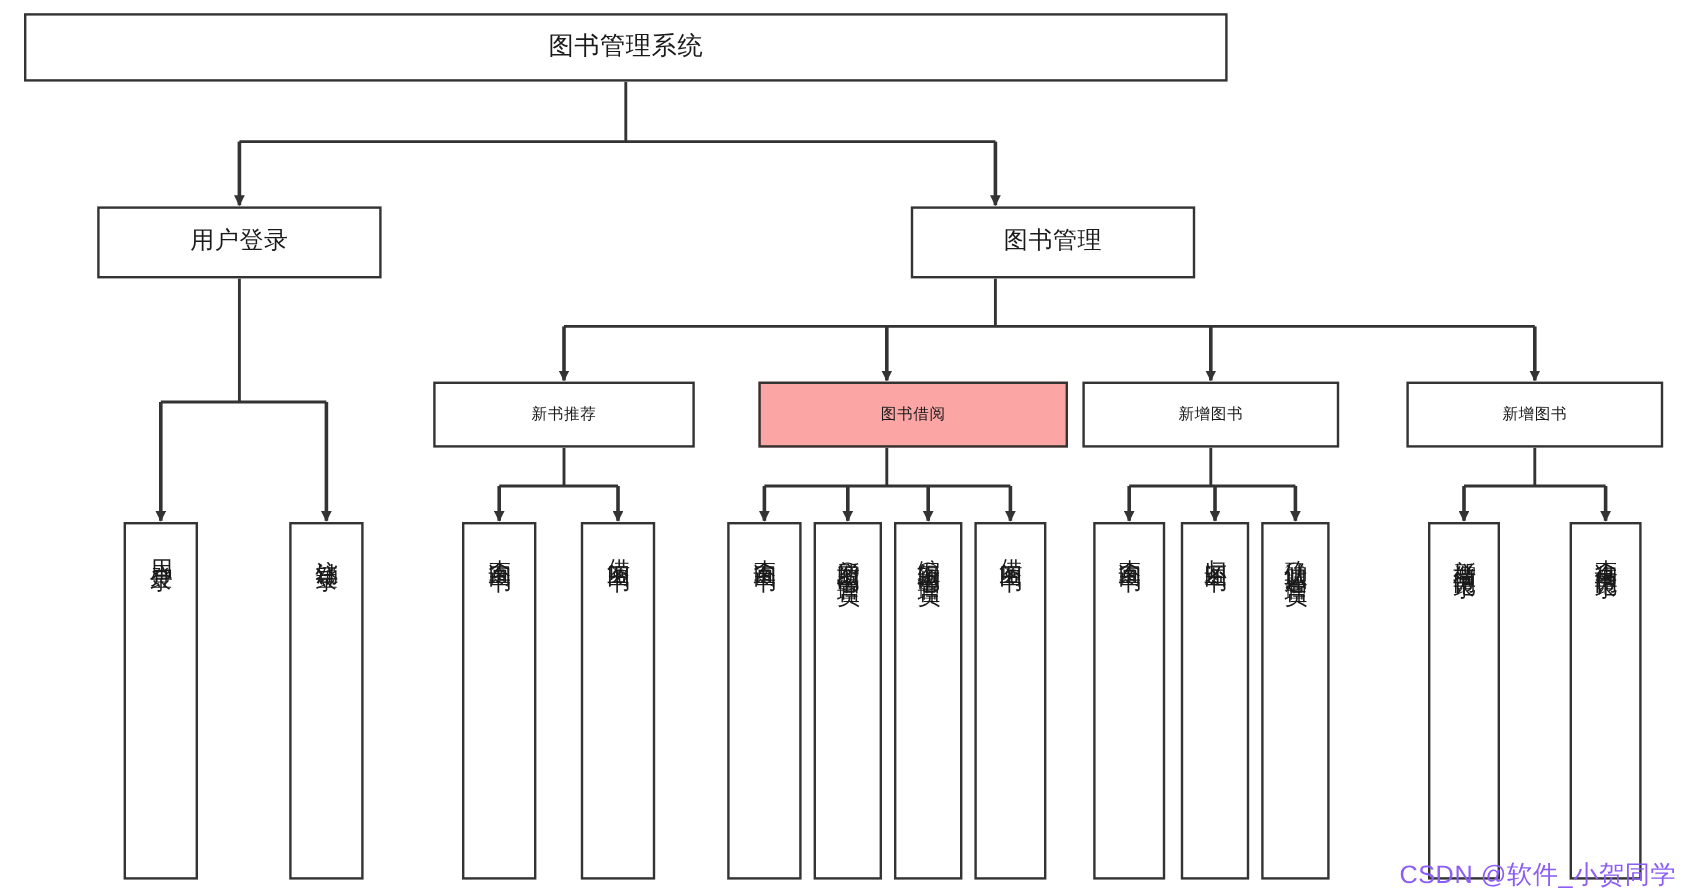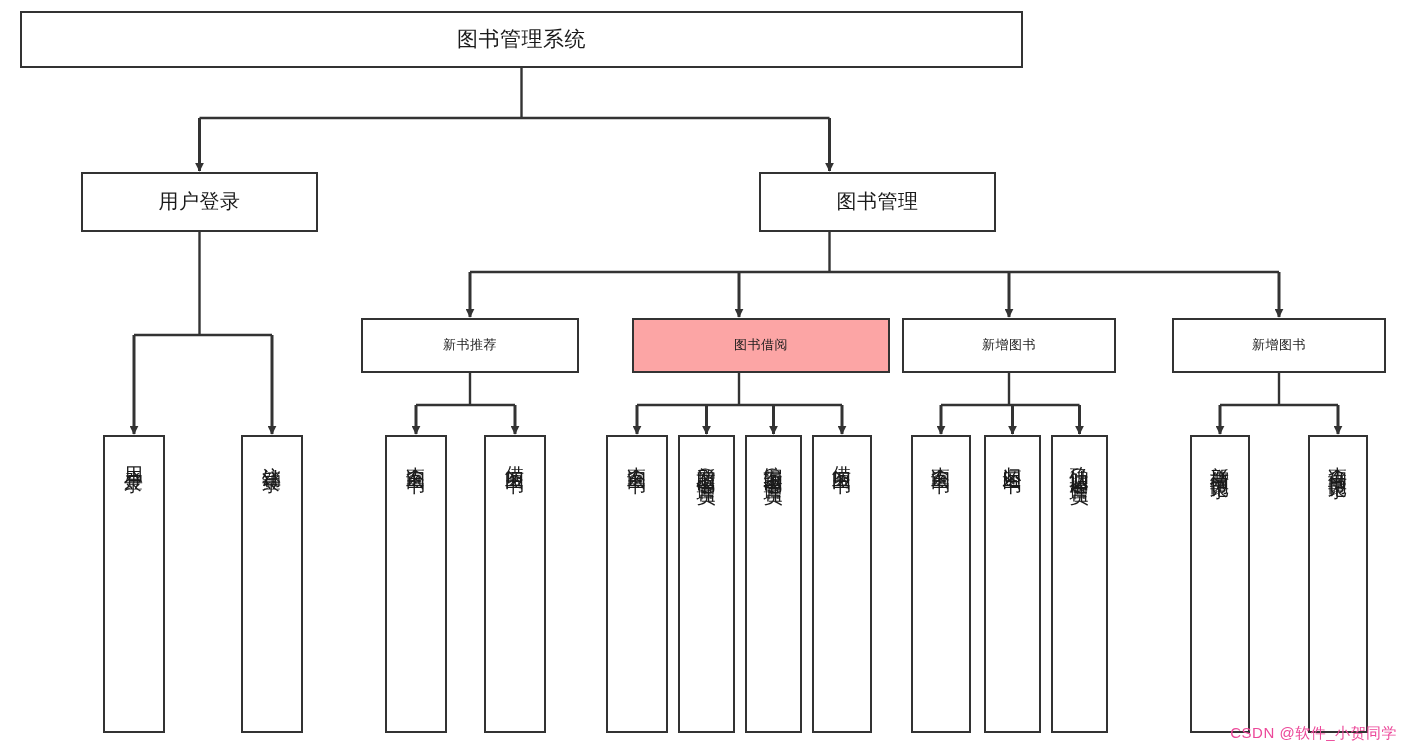--- a/index.html
+++ b/index.html
@@ -58,22 +58,22 @@
     writing-mode: vertical-rl;
     text-orientation: upright;
     letter-spacing: 3px;
     line-height: 1.0;
     white-space: nowrap;
   }
   #watermark {
     position: absolute;
     right: 8px;
     bottom: 4px;
-    font-size: 15px;
-    color: #ec4899;
+    font-size: 21px;
+    color: #8b5cf6;
     letter-spacing: 0.5px;
     white-space: nowrap;
     pointer-events: none;
   }
 </style>
 </head>
 <body>
 
 <div id="canvas">
   <svg id="wires" viewBox="0 0 1405 747" xmlns="http://www.w3.org/2000/svg">

